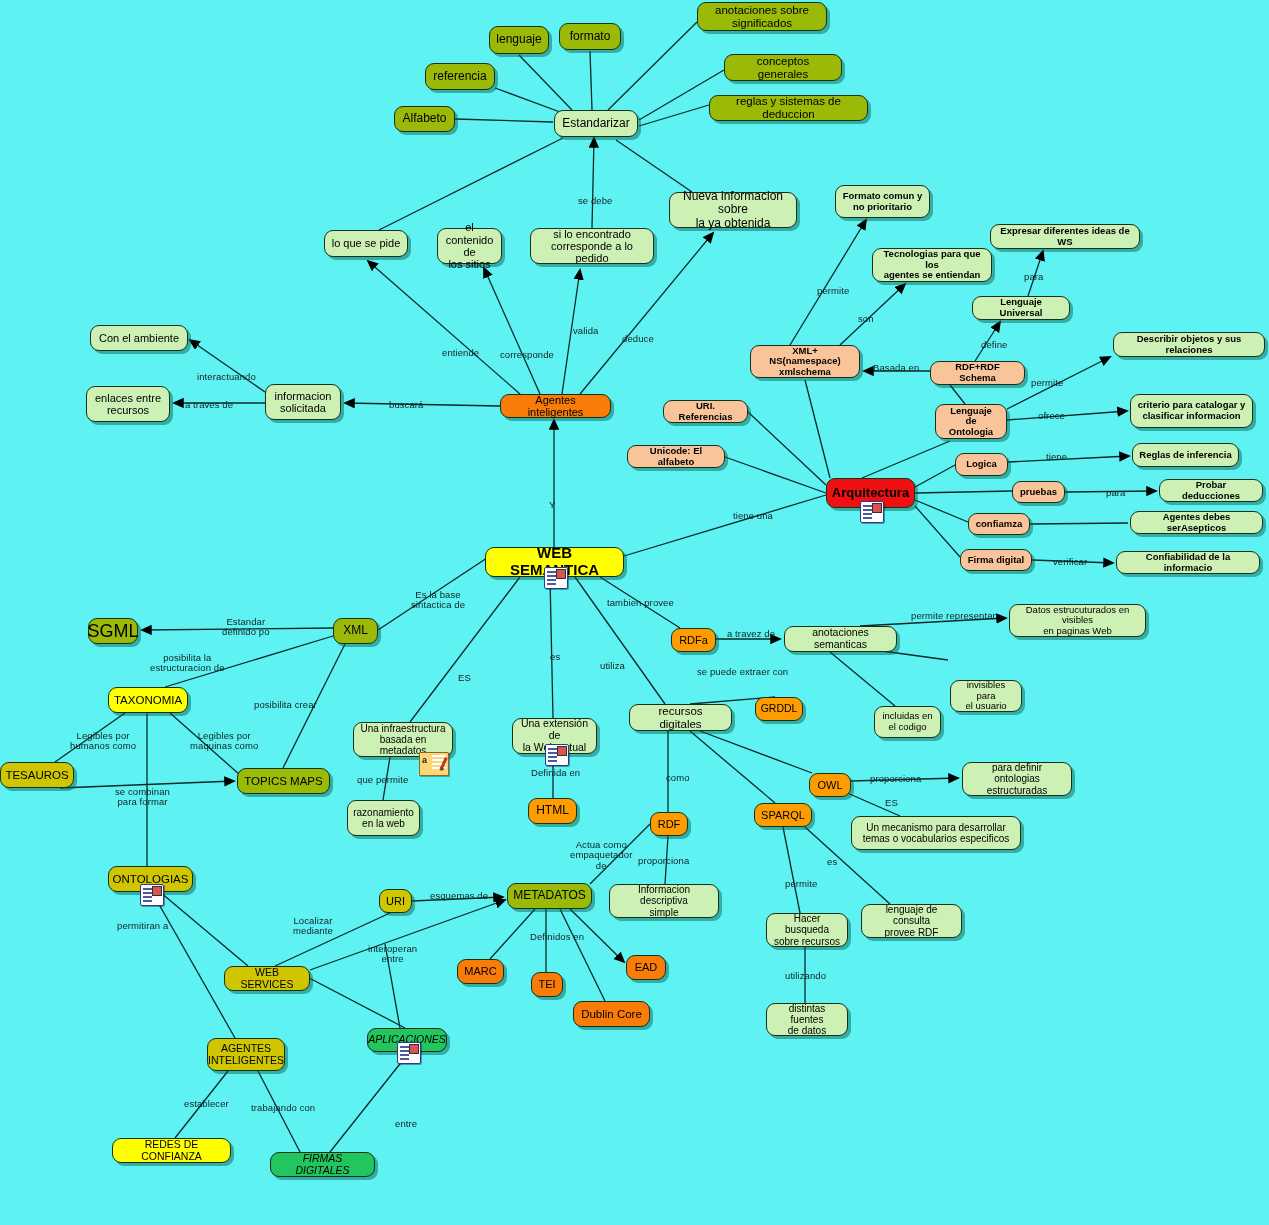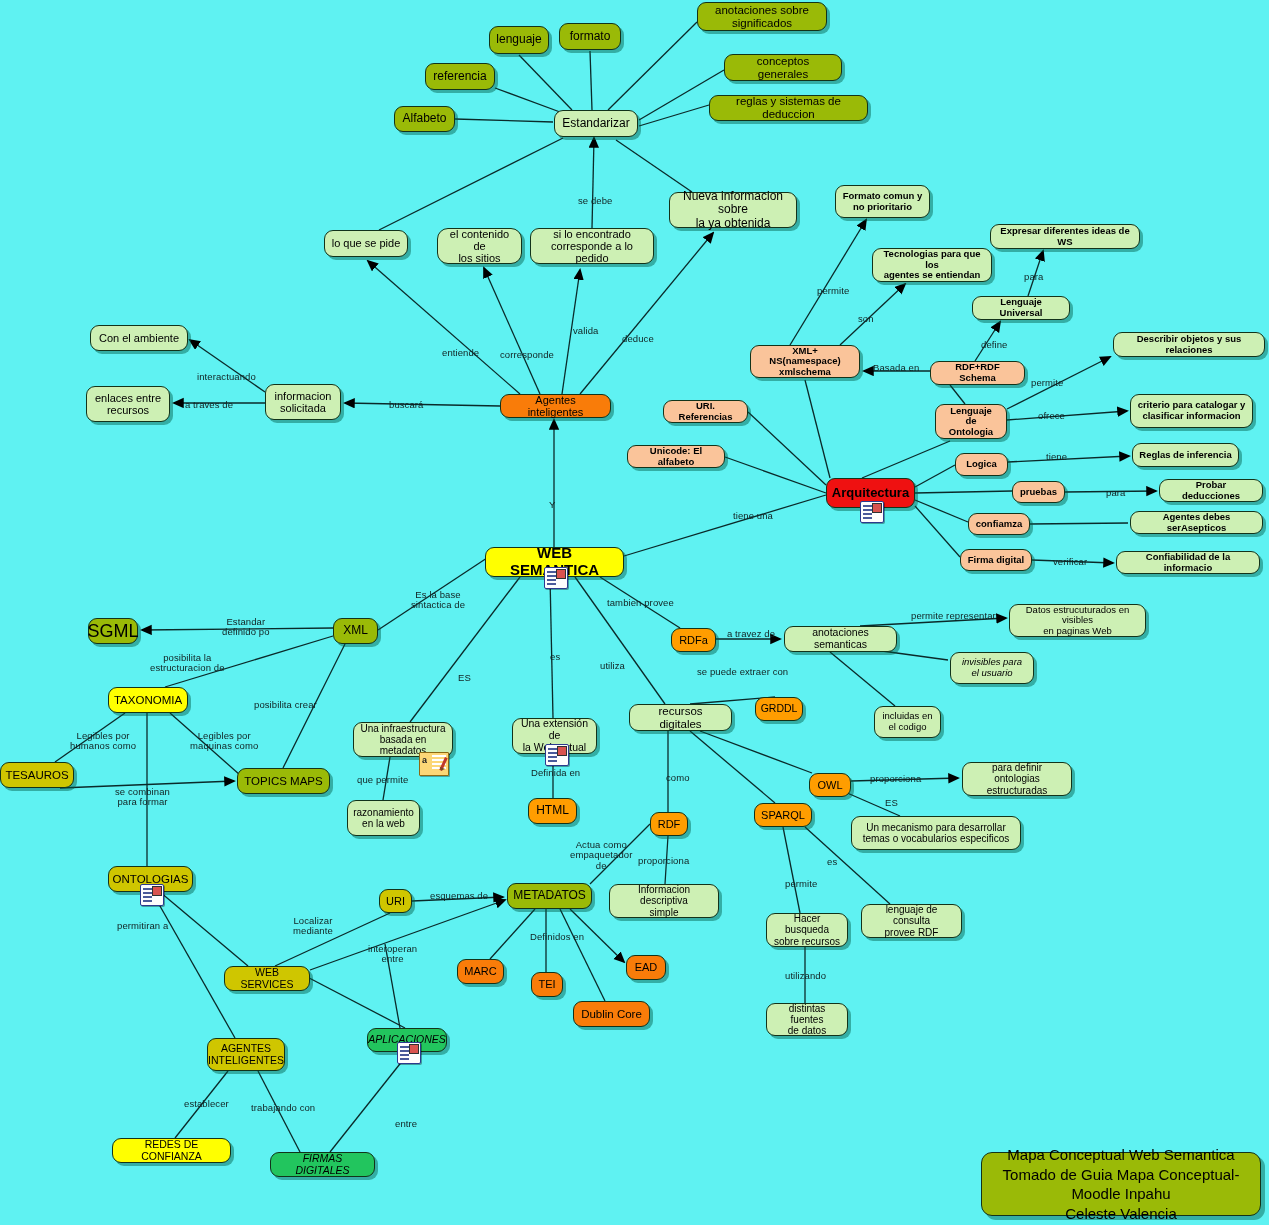--- a/index.html
+++ b/index.html
@@ -197,21 +197,21 @@
       <div class="node c-olive" style="left: 394px; top: 106px; width: 61px; height: 26px; font-size: 12px;">Alfabeto</div>
       <div class="node c-pale" style="left: 554px; top: 110px; width: 84px; height: 27px; font-size: 12px;">Estandarizar</div>
       <div class="node c-pale b-bold" style="left: 835px; top: 185px; width: 95px; height: 33px; font-size: 9.5px;">Formato comun y
 no prioritario</div>
       <div class="node c-pale" style="left: 669px; top: 192px; width: 128px; height: 36px; font-size: 12px;">Nueva informacion sobre
 la ya obtenida</div>
       <div class="node c-pale b-bold" style="left: 990px; top: 224px; width: 150px; height: 25px; font-size: 9.5px;">Expresar diferentes ideas de WS</div>
       <div class="node c-pale b-bold" style="left: 872px; top: 248px; width: 120px; height: 34px; font-size: 9.5px;">Tecnologias para que los
 agentes se entiendan</div>
       <div class="node c-pale" style="left: 324px; top: 230px; width: 84px; height: 27px; font-size: 11px;">lo que se pide</div>
-      <div class="node c-pale" style="left: 437px; top: 228px; width: 85px; height: 36px; font-size: 11px; border-radius: 11px;">el contenido de
+      <div class="node c-pale" style="left: 437px; top: 228px; width: 65px; height: 36px; font-size: 11px;">el contenido de
 los sitios</div>
       <div class="node c-pale" style="left: 530px; top: 228px; width: 124px; height: 36px; font-size: 11px;">si lo encontrado
 corresponde a lo pedido</div>
       <div class="node c-pale b-bold" style="left: 972px; top: 296px; width: 98px; height: 24px; font-size: 9.5px;">Lenguaje Universal</div>
       <div class="node c-pale" style="left: 90px; top: 325px; width: 98px; height: 26px; font-size: 11px;">Con el ambiente</div>
       <div class="node c-pale b-bold" style="left: 1113px; top: 332px; width: 152px; height: 25px; font-size: 9.5px;">Describir objetos y sus relaciones</div>
       <div class="node c-peach b-bold" style="left: 750px; top: 345px; width: 110px; height: 33px; font-size: 9.5px;">XML+ NS(namespace)
 xmlschema</div>
       <div class="node c-peach b-bold" style="left: 930px; top: 361px; width: 95px; height: 24px; font-size: 9.5px;">RDF+RDF Schema</div>
       <div class="node c-pale" style="left: 86px; top: 386px; width: 84px; height: 36px; font-size: 11px;">enlaces entre
@@ -234,21 +234,21 @@
       <div class="node c-pale b-bold" style="left: 1130px; top: 511px; width: 133px; height: 23px; font-size: 9.5px;">Agentes debes serAsepticos</div>
       <div class="node c-peach b-bold" style="left: 960px; top: 549px; width: 72px; height: 22px; font-size: 9.5px;">Firma digital</div>
       <div class="node c-pale b-bold" style="left: 1116px; top: 551px; width: 144px; height: 23px; font-size: 9.5px;">Confiabilidad de la informacio</div>
       <div class="node c-yellow b-bold" style="left: 485px; top: 547px; width: 139px; height: 30px; font-size: 15px;">WEB SEMANTICA</div>
       <div class="node c-olive" style="left: 88px; top: 618px; width: 50px; height: 26px; font-size: 18px;">SGML</div>
       <div class="node c-olive" style="left: 333px; top: 618px; width: 45px; height: 26px; font-size: 12px;">XML</div>
       <div class="node c-pale" style="left: 1009px; top: 604px; width: 137px; height: 33px; font-size: 9.5px;">Datos estrucuturados en visibles
 en paginas Web</div>
       <div class="node c-orange" style="left: 671px; top: 628px; width: 45px; height: 24px; font-size: 11px;">RDFa</div>
       <div class="node c-pale" style="left: 784px; top: 626px; width: 113px; height: 26px; font-size: 10.5px;">anotaciones semanticas</div>
-      <div class="node c-pale" style="left: 950px; top: 652px; width: 84px; height: 32px; font-size: 9.5px; font-style: italic;">invisibles para
+      <div class="node c-pale" style="left: 950px; top: 680px; width: 72px; height: 32px; font-size: 9.5px;">invisibles para
 el usuario</div>
       <div class="node c-yellow" style="left: 108px; top: 687px; width: 80px; height: 26px; font-size: 11.5px;">TAXONOMIA</div>
       <div class="node c-orange" style="left: 755px; top: 697px; width: 48px; height: 24px; font-size: 10.5px;">GRDDL</div>
       <div class="node c-pale" style="left: 353px; top: 722px; width: 100px; height: 35px; font-size: 10px;">Una infraestructura
 basada en metadatos</div>
       <div class="node c-pale" style="left: 512px; top: 718px; width: 85px; height: 36px; font-size: 10.5px;">Una extensión de
 la Web actual</div>
       <div class="node c-pale" style="left: 629px; top: 704px; width: 103px; height: 27px; font-size: 11.5px;">recursos digitales</div>
       <div class="node c-pale" style="left: 874px; top: 706px; width: 67px; height: 32px; font-size: 9.5px;">incluidas en
 el codigo</div>
@@ -370,16 +370,13 @@
       <div class="icon-doc" style="left: 545px; top: 744px;">
         <i></i>
         <b></b>
       </div>
       <div class="icon-note" style="left: 419px; top: 752px;">
         <u>a</u>
         <s></s>
         <q></q>
       </div>
     </div>
-  <div class="legend" id="legend-box" style="left: 981px; top: 1152px; width: 278px; height: 62px;">Mapa Conceptual Web Semantica
-Tomado de Guia Mapa Conceptual- Moodle Inpahu
-Celeste Valencia</div>
 </div>
 
 </body></html>

